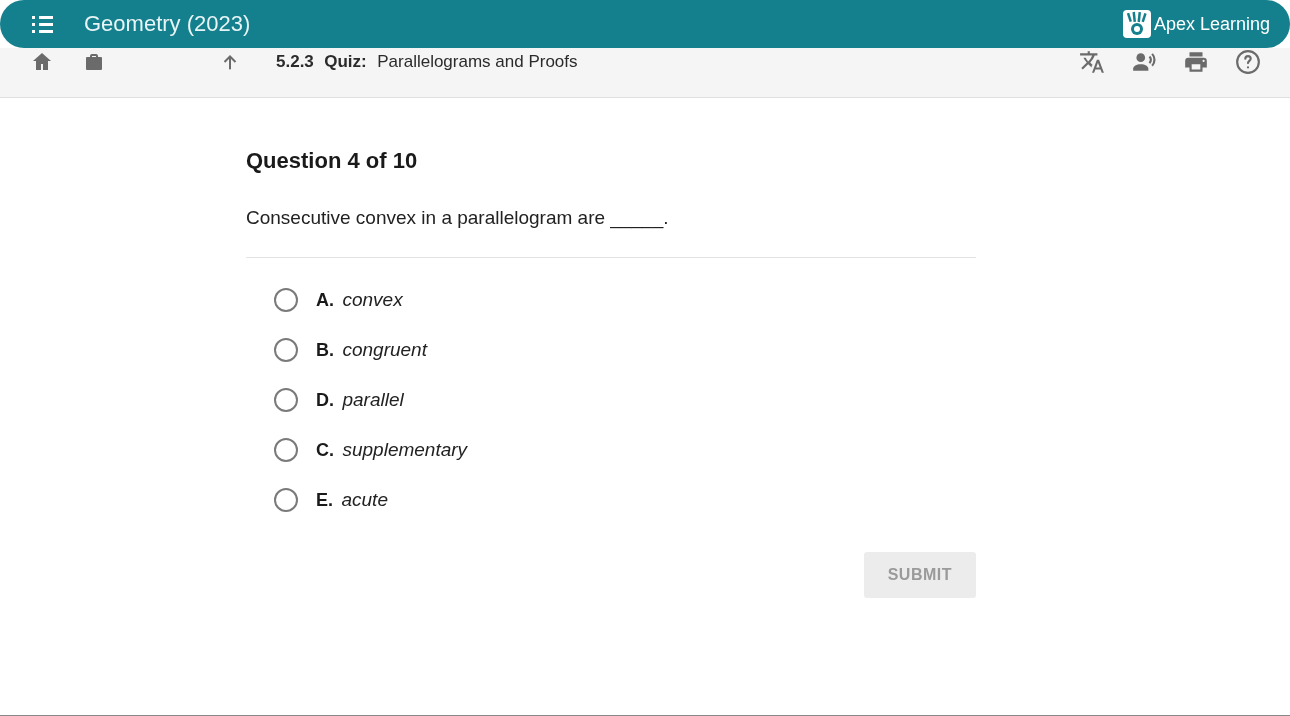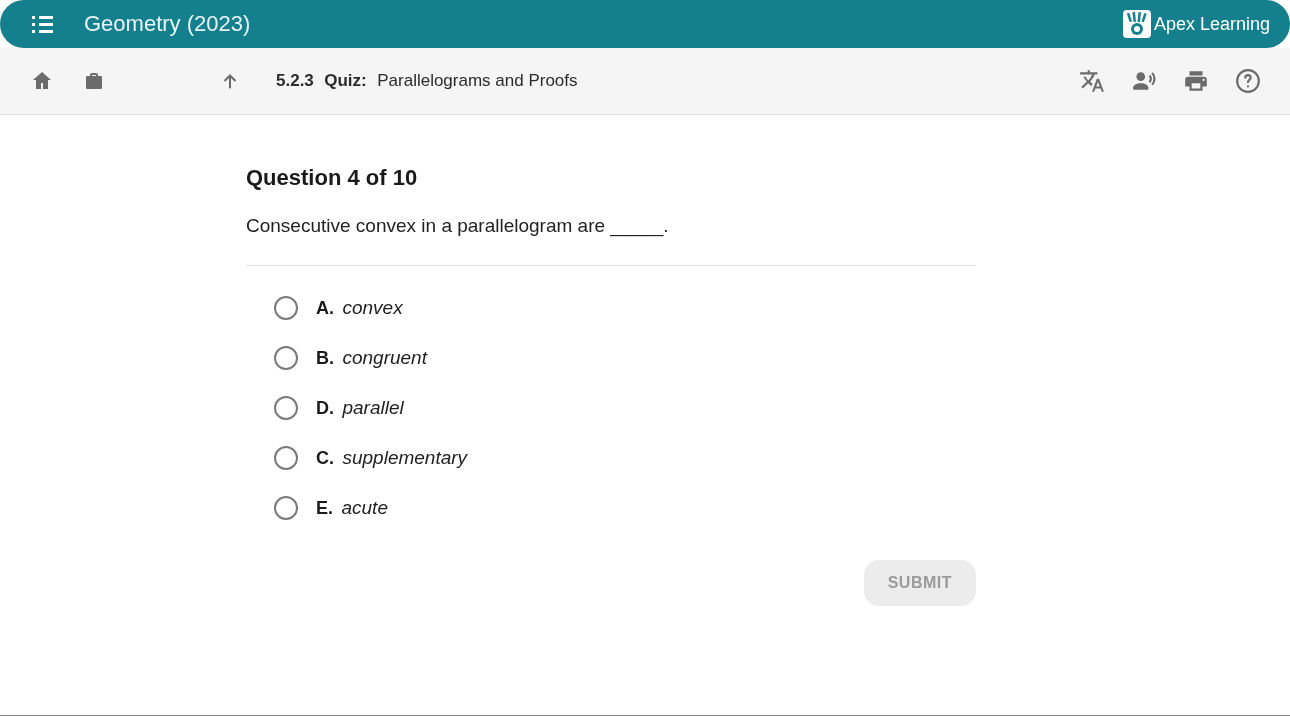--- a/index.html
+++ b/index.html
@@ -16,45 +16,45 @@
   }
   .menu-icon { width: 24px; height: 24px; display: flex; flex-direction: column; justify-content: center; gap: 4px; cursor: pointer; }
   .menu-icon .row { display: flex; align-items: center; gap: 4px; }
   .menu-icon .dot { width: 3px; height: 3px; background: #fff; }
   .menu-icon .line { width: 14px; height: 3px; background: #fff; }
   .course-title { margin-left: 28px; font-size: 22px; color: #e8f4f5; font-weight: 400; }
   .brand { margin-left: auto; display: flex; align-items: center; gap: 3px; font-size: 18px; font-weight: 400; }
   .brand-logo { width: 28px; height: 28px; }
   
   .sub-bar {
-    height: 67px;
+    height: 50px;
     background: #f5f5f5;
     border-bottom: 1px solid #e0e0e0;
     display: flex;
-    align-items: center;
+    align-items: flex-start;
     padding: 0 28px;
     color: #6b6b6b;
   }
   .sub-bar .icon-btn { width: 28px; height: 28px; display: flex; align-items: center; justify-content: center; cursor: pointer; color: #6b6b6b; }
   .sub-left { display: flex; align-items: center; gap: 24px; }
   .breadcrumb-num { font-weight: 700; color: #2b2b2b; font-size: 17px; margin-left: 8px; }
   .breadcrumb-label { font-weight: 700; color: #2b2b2b; font-size: 17px; margin-left: 6px; }
   .breadcrumb-title { font-weight: 400; color: #2b2b2b; font-size: 17px; margin-left: 6px; }
   .sub-right { margin-left: auto; display: flex; align-items: center; gap: 24px; }
   
   .content {
     padding: 50px 0 0 0;
     display: flex;
     justify-content: flex-start;
   }
   .question-wrap {
     margin-left: 246px;
     width: 730px;
   }
-  .q-number { font-size: 22px; font-weight: 800; color: #1a1a1a; margin-bottom: 24px; }
+  .q-number { font-size: 22px; font-weight: 800; color: #1a1a1a; margin-bottom: 33px; }
   .q-text { font-size: 19px; color: #222; margin-bottom: 28px; }
   .divider { border: none; border-top: 1px solid #e3e3e3; margin-bottom: 30px; }
   
   .options { padding-left: 28px; }
   .option {
     display: flex;
     align-items: center;
     gap: 18px;
     margin-bottom: 26px;
     cursor: pointer;
@@ -70,21 +70,21 @@
   
   .submit-row { display: flex; justify-content: flex-end; margin-top: 40px; }
   .submit-btn {
     background: #ececec;
     color: #9a9a9a;
     border: none;
     padding: 14px 24px;
     font-size: 16px;
     font-weight: 600;
     letter-spacing: 0.5px;
-    border-radius: 15px;
+    border-radius: 3px;
     cursor: pointer;
   }
   
   .bottom-line { position: absolute; left: 0; right: 0; bottom: 0; border-top: 1px solid #888; }
   
   svg { display: block; }
 </style>
 </head>
 <body>
 

